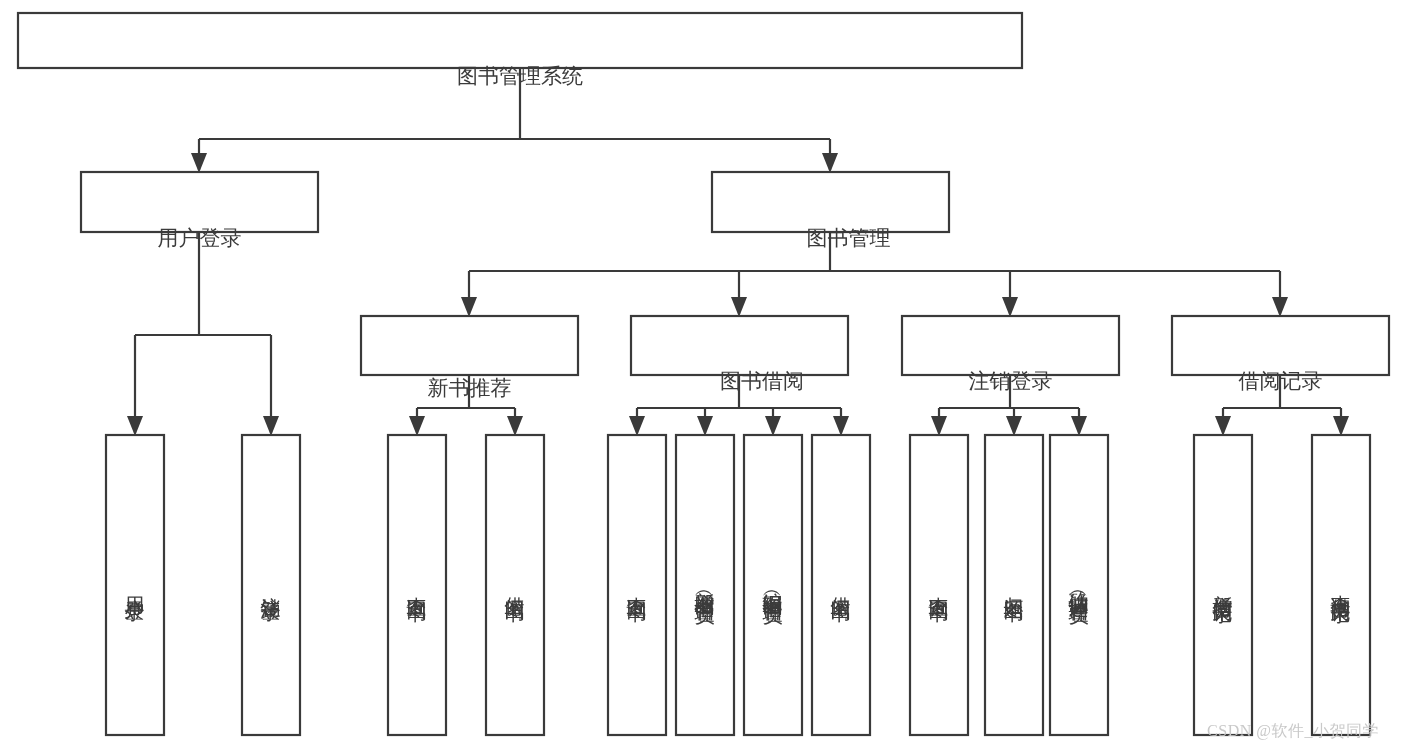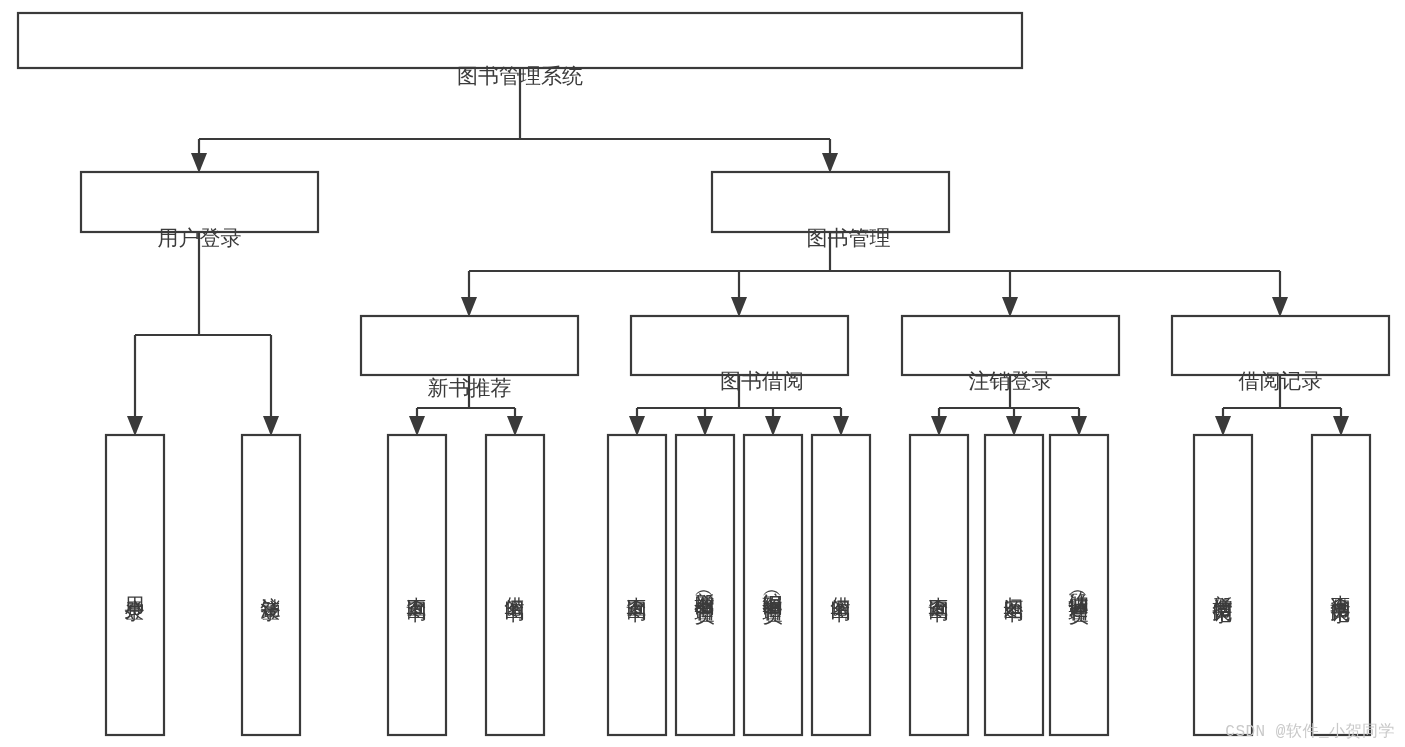--- a/index.html
+++ b/index.html
@@ -55,25 +55,25 @@
   .label.vertical{
     writing-mode:vertical-rl;
     text-orientation:upright;
     white-space:normal;
     font-size:20px;
     letter-spacing:2px;
     line-height:1;
   }
   .watermark{
     position:absolute;
-    right:10px;
+    right:26px;
     bottom:5px;
     font-size:16px;
     color:#c9c9c9;
-    font-family:Liberation Mono, monospace;
+    font-family:Liberation Serif, serif;
     letter-spacing:0.5px;
     white-space:nowrap;
     pointer-events:none;
   }
 </style>
 </head>
 <body>
 
 <div id="diagram-root">
 

